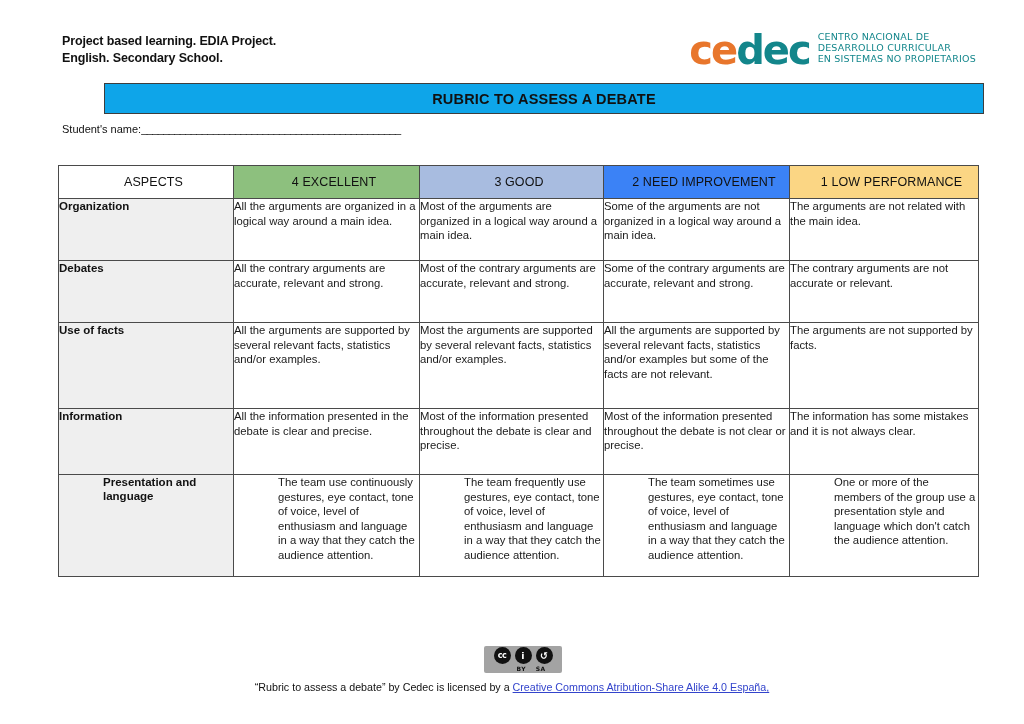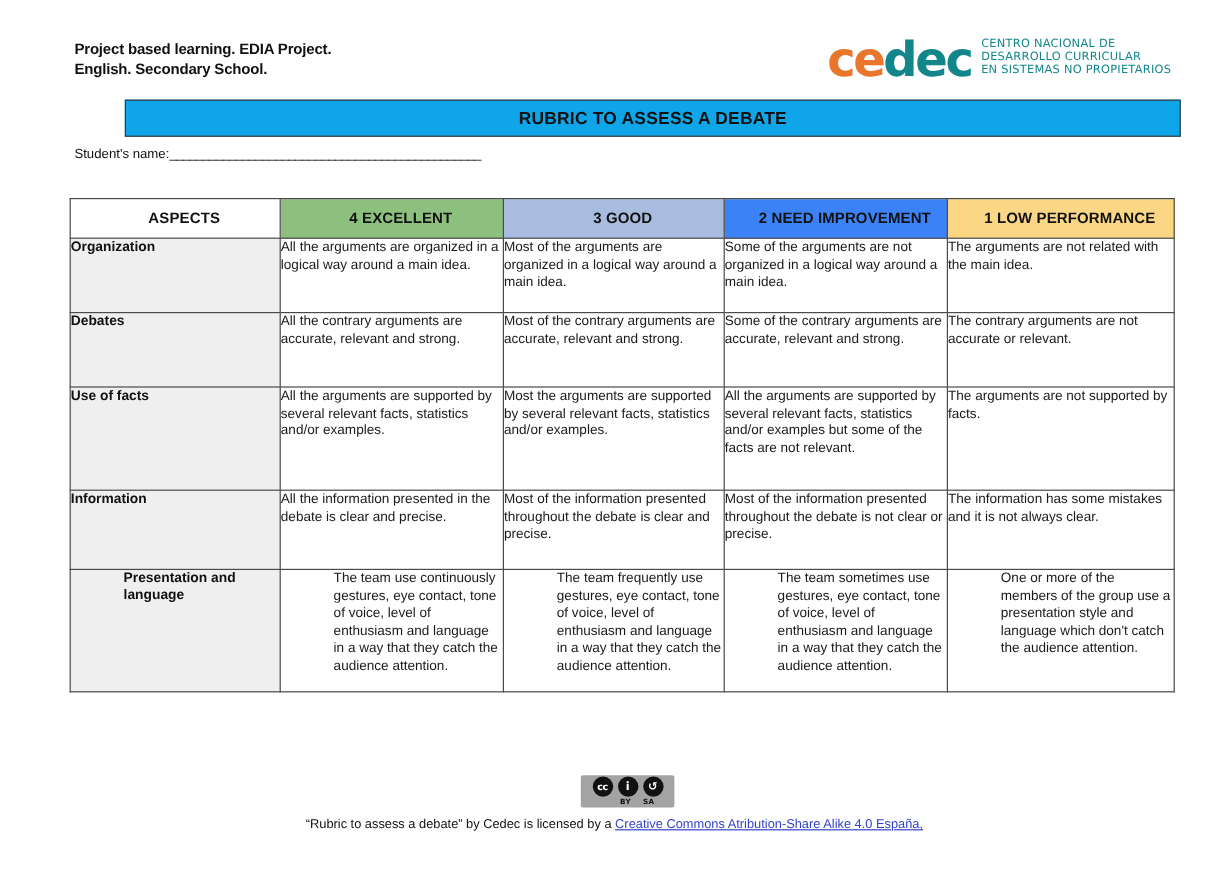--- a/index.html
+++ b/index.html
@@ -110,21 +110,21 @@
   table.rubric td, table.rubric th {
     border: 1px solid #4a4a4a;
     vertical-align: top;
     padding: 0;
   }
   table.rubric thead th {
     height: 33px;
     text-align: center;
     vertical-align: middle;
     font-size: 12.5px;
-    font-weight: bold;
+    font-weight: normal;
     letter-spacing: 0.1px;
     color: #111111;
     border: 1.4px solid #4a4a4a;
     padding-left: 15px;
   }
   .col-aspects  { width: 175px; }
   .col-c1       { width: 186px; }
   .col-c2       { width: 184px; }
   .col-c3       { width: 186px; }
   .col-c4       { width: 189px; }

